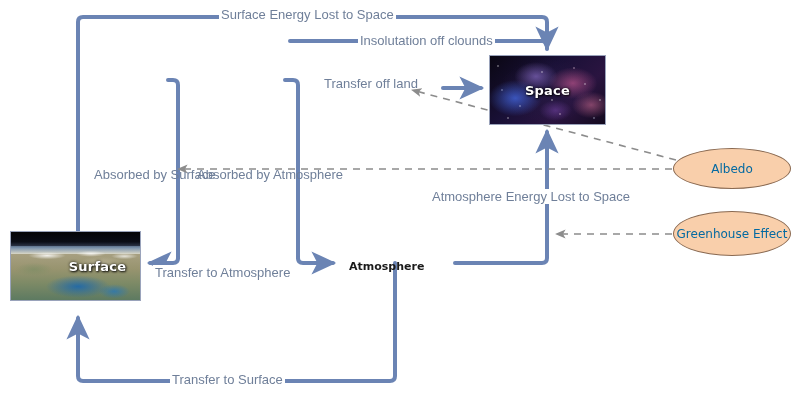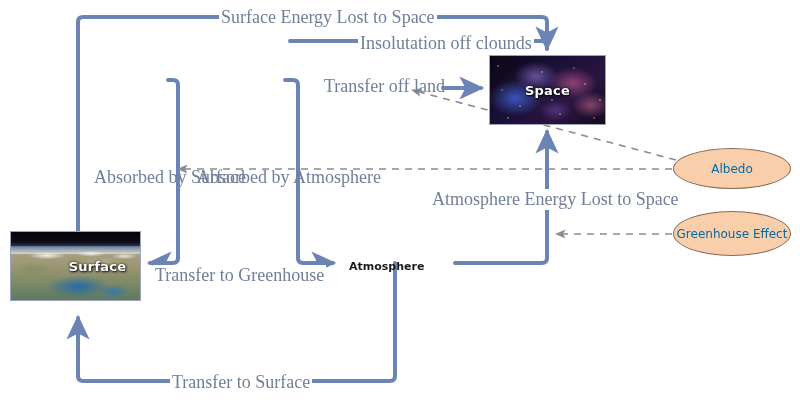--- a/index.html
+++ b/index.html
@@ -132,22 +132,22 @@
     line-height: 14px;
     box-sizing: border-box;
     font-family: "DejaVu Sans", sans-serif;
   }
   #node-albedo { left: 673px; top: 148px; width: 118px; height: 41px; }
   #node-greenhouse { left: 673px; top: 211px; width: 118px; height: 45px; }
   
   .edge-label {
     position: absolute;
     color: #6f7f99;
-    font-size: 18px;
-    font-family: Liberation Serif, serif;
+    font-size: 13px;
+    font-family: Liberation Sans, sans-serif;
     white-space: nowrap;
     background: #ffffff;
     padding: 0 2px;
   }
   .edge-label.no-bg { background: transparent; }
   #lbl-surface-lost   { left: 219px; top: 7px; }
   #lbl-insolation     { left: 358px; top: 33px; }
   #lbl-reflected      { left: 322px; top: 76px; }
   #lbl-abs-surface    { left: 92px;  top: 167px; }
   #lbl-abs-atmosphere { left: 195px; top: 167px; }
@@ -225,17 +225,17 @@
   <div class="edge-label" id="lbl-insolation">Insolutation off clounds</div>
 
   <div class="edge-label no-bg" id="lbl-reflected">Transfer off land</div>
 
   <div class="edge-label no-bg" id="lbl-abs-surface">Absorbed by Surface</div>
 
   <div class="edge-label no-bg" id="lbl-abs-atmosphere">Absorbed by Atmosphere</div>
 
   <div class="edge-label" id="lbl-atmo-lost">Atmosphere Energy Lost to Space</div>
 
-  <div class="edge-label" id="lbl-transfer-atmo">Transfer to Greenhouse</div>
+  <div class="edge-label" id="lbl-transfer-atmo">Transfer to Atmosphere</div>
 
   <div class="edge-label" id="lbl-transfer-surf">Transfer to Surface</div>
 
 </div>
 
 </body></html>

